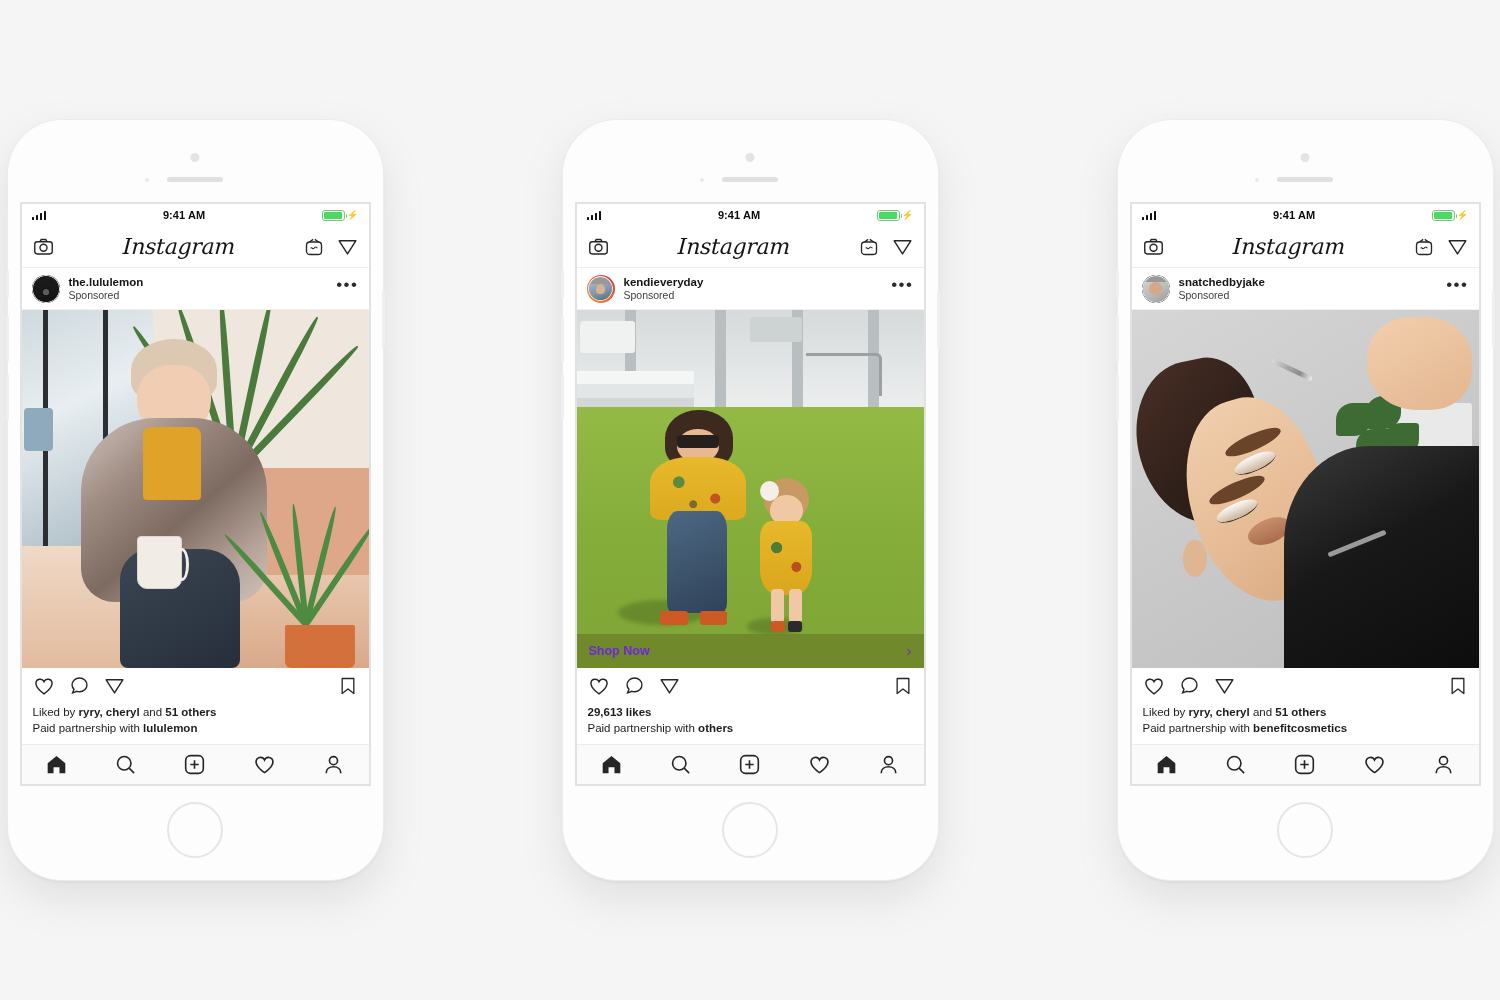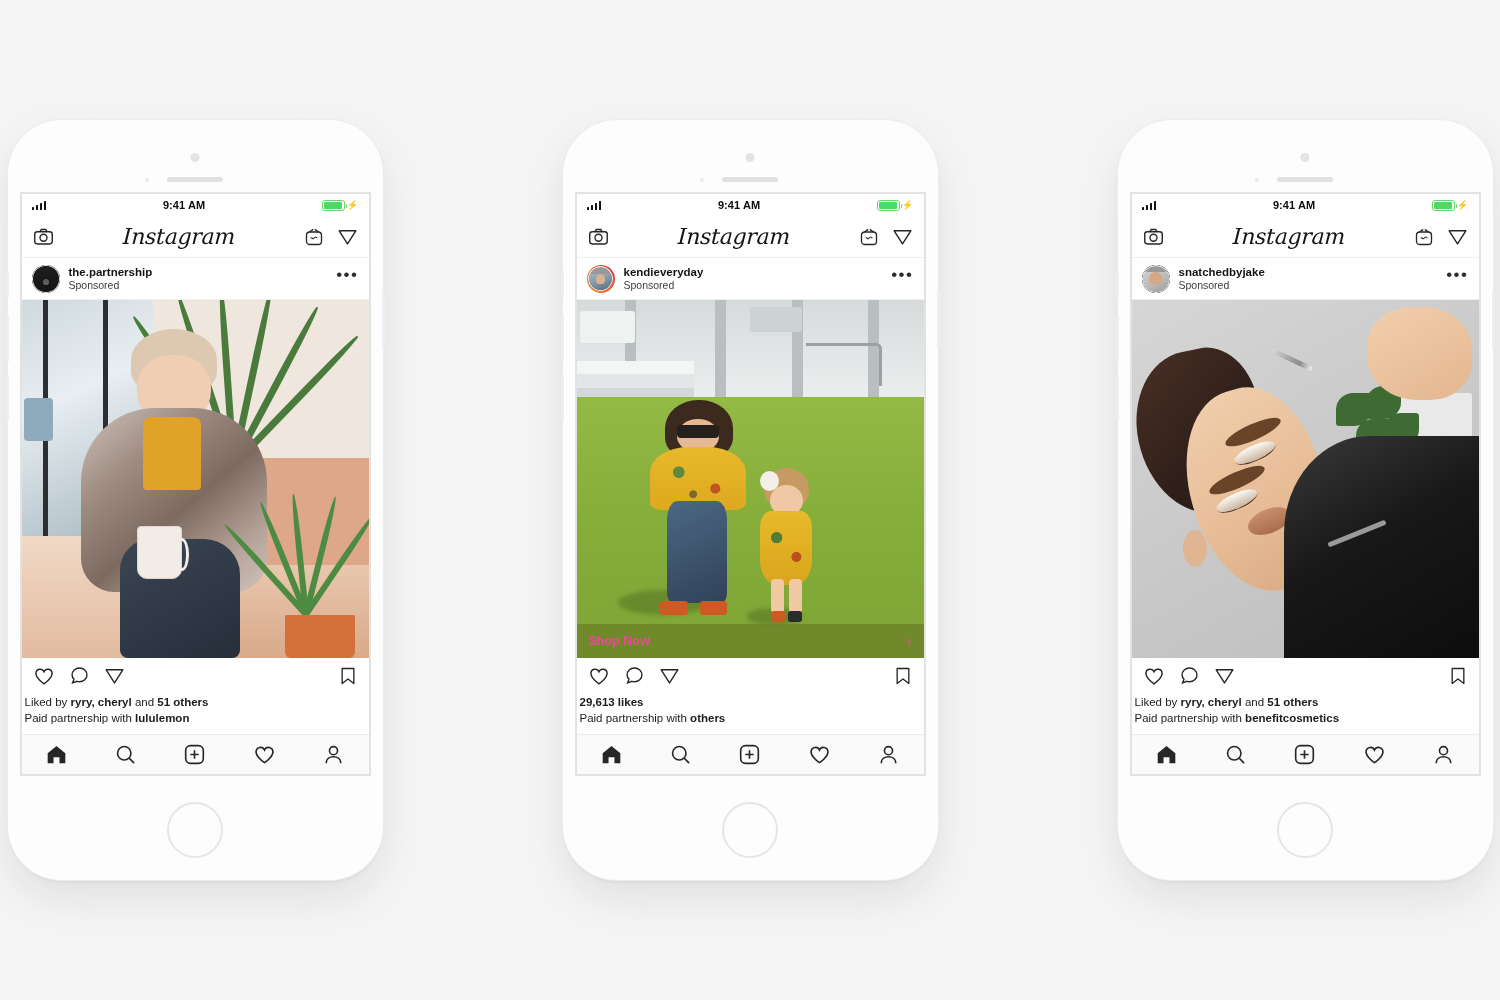--- a/index.html
+++ b/index.html
@@ -94,21 +94,21 @@
     transform: translateX(-50%);
     width: 56px; height: 56px;
     border-radius: 50%;
     border: 2px solid #e6e6e6;
     background: transparent;
   }
 
   
   .screen {
     position: absolute;
-    top: 72px;
+    top: 82px;
     left: 12px;
     right: 12px;
     height: 584px;
     background: #ffffff;
     border: 2px solid #e2e2e2;
     overflow: hidden;
     display: flex;
     flex-direction: column;
   }
 
@@ -256,21 +256,21 @@
     min-height: 0;
   }
   .shop-bar {
     position: absolute;
     left: 0; right: 0; bottom: 0;
     height: 34px;
     display: flex;
     align-items: center;
     padding: 0 12px;
     background: rgba(108,130,40,0.78);
-    color: #ec4899;
+    color: #6d28d9;
     font-size: 12.5px;
     font-weight: bold;
   }
   .shop-bar .chev {
     margin-left: auto;
     font-size: 15px;
     font-weight: normal;
   }
 
   
@@ -281,21 +281,21 @@
     align-items: center;
     padding: 0 11px;
     background: #fff;
   }
   .actions .left { display: flex; align-items: center; gap: 14px; }
   .actions .right { margin-left: auto; display: flex; align-items: center; }
 
   
   .caption {
     flex: 0 0 auto;
-    padding: 0 3px 7px;
+    padding: 0 11px 7px;
     background: #fff;
     font-size: 11.5px;
     color: #1c1c1c;
     line-height: 1.45;
   }
   .caption b { font-weight: bold; }
   .caption .row { white-space: nowrap; }
 
   
   .tabbar {
@@ -574,21 +574,21 @@
         </div>
       </div>
 
       <div class="post-head">
         <div class="avatar">
           <div class="inner">
               <div class="av-a"></div>
             </div>
         </div>
         <div class="head-text">
-          <div class="head-name">the.partnership</div>
+          <div class="head-name">the.lululemon</div>
           <div class="head-sub">Sponsored</div>
         </div>
         <div class="more-dots">•••</div>
       </div>
 
       <div class="media">
         <div class="photo p1">
           <div class="wall"></div>
           <div class="win">
               <div class="mull m1"></div>

